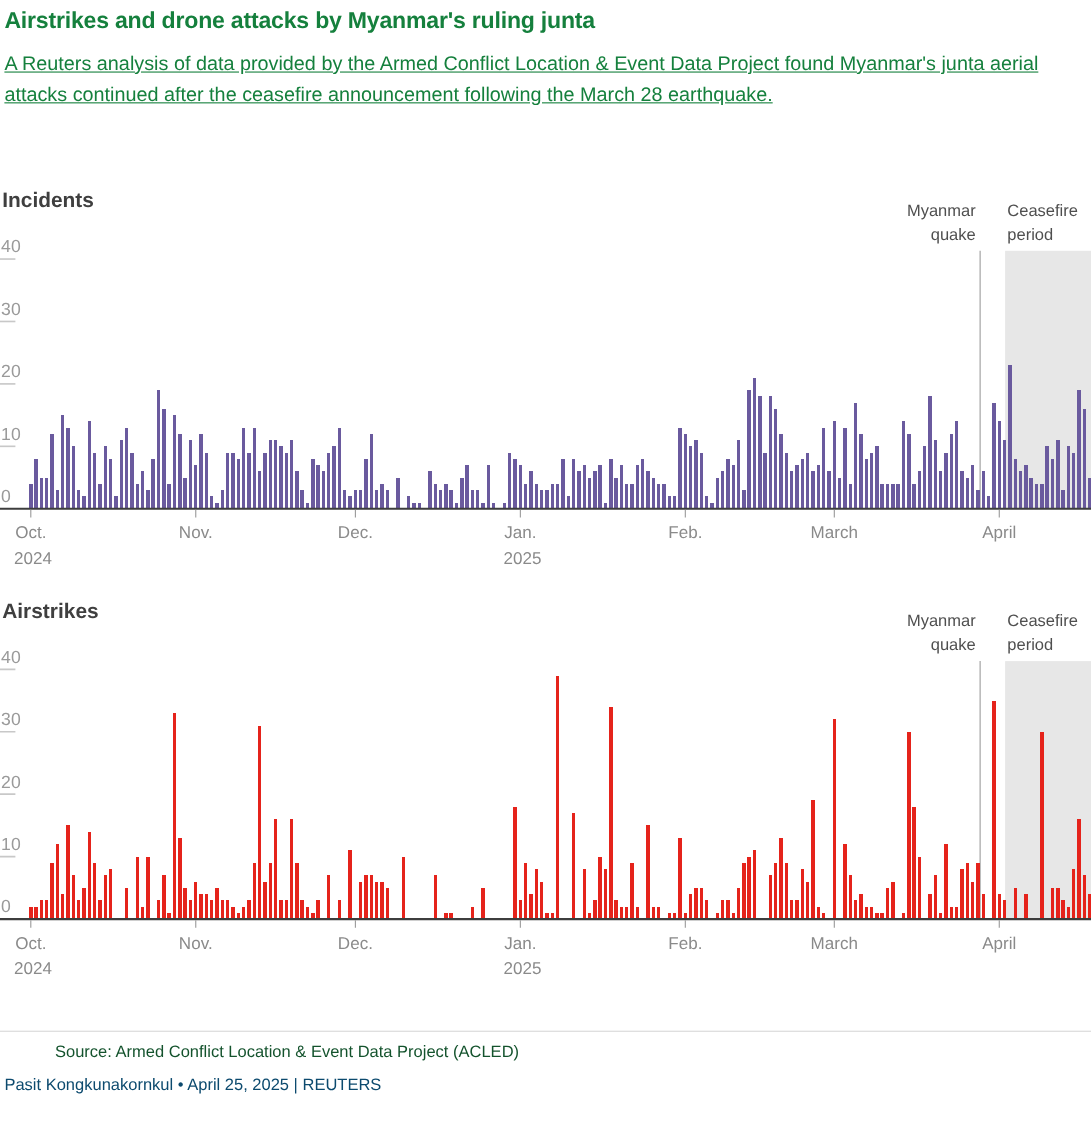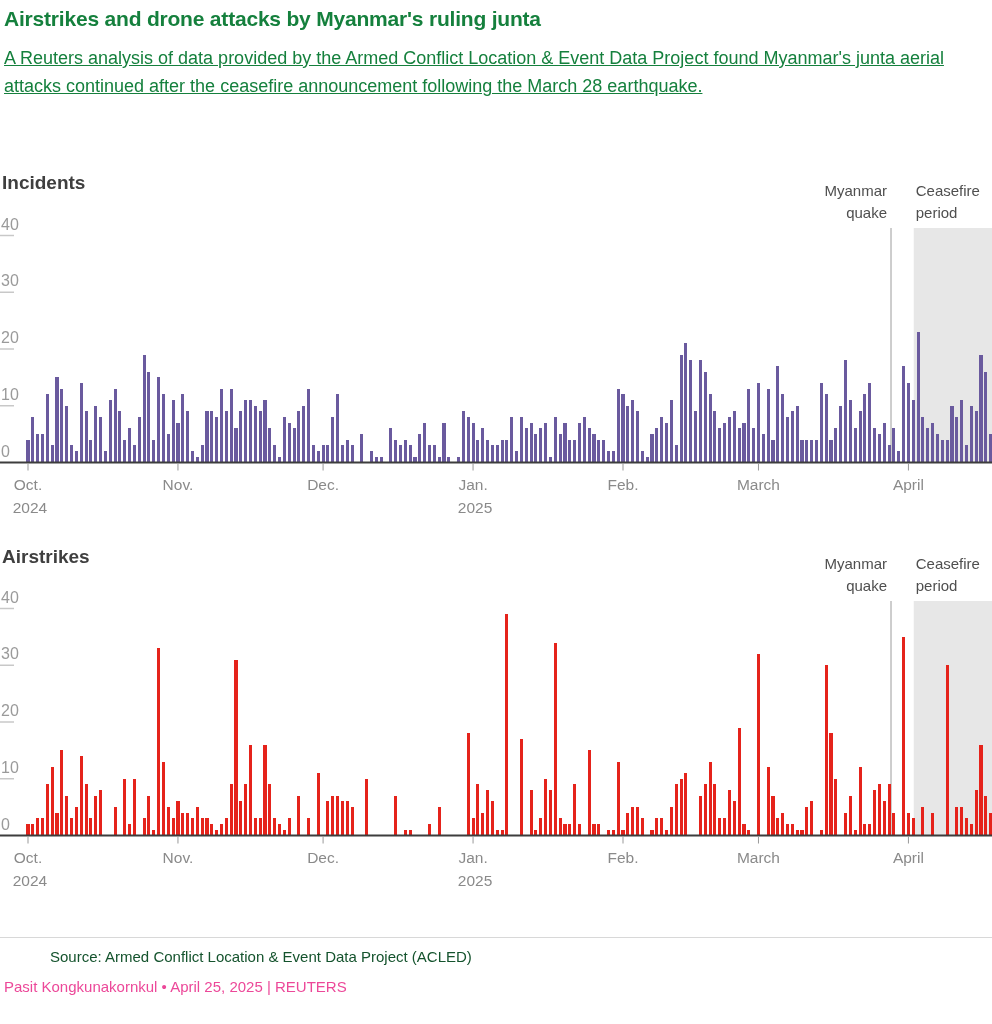--- a/index.html
+++ b/index.html
@@ -30,21 +30,21 @@
   .divider {
     position: absolute; left: 0px; top: 937px; width: 992px; height: 1px;
     background: #d8d8d8;
   }
   .footer-source {
     position: absolute; left: 4px; top: 948px; width: 900px;
     font-size: 15px; color: #14532d; margin-left: 46px;
   }
   .footer-byline {
     position: absolute; left: 4px; top: 978px; width: 900px;
-    font-size: 15px; color: #ec4899;
+    font-size: 15px; color: #0c4a6e;
   }
 </style>
 </head>
 <body>
 
 <div class="page">
 
   <div class="hdr-title">Airstrikes and drone attacks by Myanmar's ruling junta</div>
   <div class="hdr-sub">A Reuters analysis of data provided by the Armed Conflict Location &amp; Event Data Project found Myanmar's junta aerial attacks continued after the ceasefire announcement following the March 28 earthquake.</div>
 

